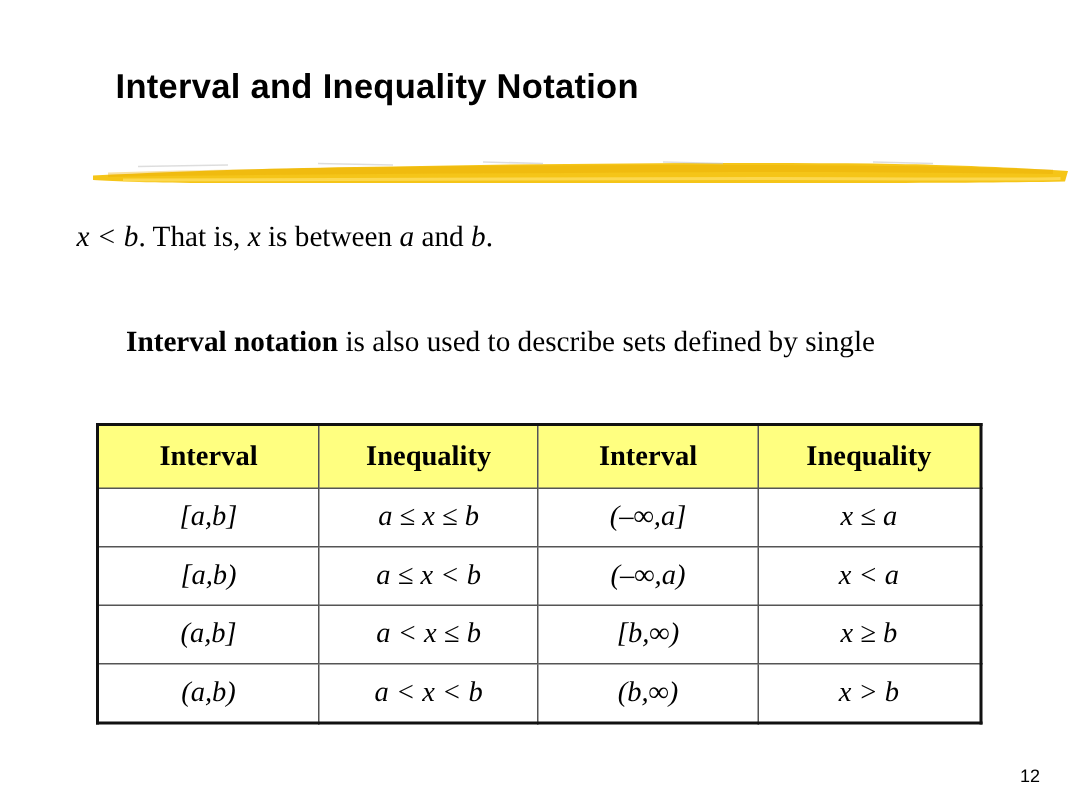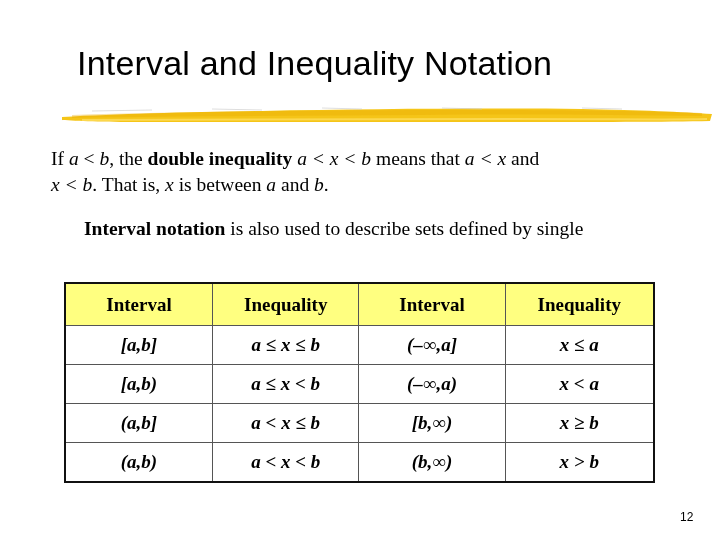--- a/index.html
+++ b/index.html
@@ -13,22 +13,22 @@
       position: relative;
       overflow: hidden;
       font-family: "Liberation Serif", serif;
       color: #000;
     }
     .title {
       position: absolute;
       left: 77px;
       top: 44px;
       font-family: "Liberation Sans", sans-serif;
-      font-weight: normal;
-      font-size: 34px;
+      font-weight: bold;
+      font-size: 23px;
       letter-spacing: 0.2px;
       white-space: nowrap;
     }
     .underline {
       position: absolute;
       left: 62px;
       top: 100px;
       width: 650px;
       height: 30px;
     }
@@ -60,21 +60,20 @@
     }
     .tbl th {
       background: #ffff80;
       height: 41px;
       font-weight: bold;
       border-bottom: 1px solid #555;
       margin-top: 32px;
     }
     .tbl td {
       height: 38px;
-      font-weight: bold;
     }
     .c1 { width: 148px; }
     .c2 { width: 147px; }
     .c3 { width: 147px; }
     .c4 { width: 149px; }
 
     .pagenum {
       position: absolute;
       left: 680px;
       top: 510px;
@@ -88,21 +87,20 @@
 <div class="title">Interval and Inequality Notation</div>
 
 <svg class="underline" viewBox="0 0 650 30" preserveAspectRatio="none">
   <path d="M0,17 C60,14 120,12 200,11 C300,9 420,8 520,9 C580,10 620,12 650,14 L648,21 C600,22 520,22 420,22 C300,22 180,22 80,22 C40,22 15,21 0,20 Z" fill="#f5c518"></path>
   <path d="M10,15 C120,12 260,10 400,10 C500,10 580,11 640,13 L640,16 C560,15 460,14 360,15 C240,16 120,16 10,18 Z" fill="#e8a800" opacity="0.35"></path>
   <path d="M20,20 C150,19 300,19 450,19 C550,19 610,20 645,19" stroke="#ffe066" stroke-width="2" fill="none" opacity="0.7"></path>
   <path d="M30,11 L90,10 M150,9 L200,10 M260,8 L300,9 M380,8 L420,9 M520,8 L560,9" stroke="#c8c8c8" stroke-width="1" opacity="0.6"></path>
 </svg>
 
 <div class="para p1">
-  <div><span>If </span><span class="it">a</span><span> &lt; </span><span class="it">b</span><span>, the </span><span class="b">double inequality</span><span> </span><span class="it">a &lt; x &lt; b</span><span> means that </span><span class="it">a &lt; x</span><span> and</span></div>
   <div><span class="it">x &lt; b</span><span>. That is, </span><span class="it">x</span><span> is between </span><span class="it">a</span><span> and </span><span class="it">b</span><span>.</span></div>
 </div>
 
 <div class="para p2">
   <div><span class="b">Interval notation</span><span> is also used to describe sets defined by single</span></div>
 </div>
 
 <table class="tbl">
   <thead>
     <tr>

